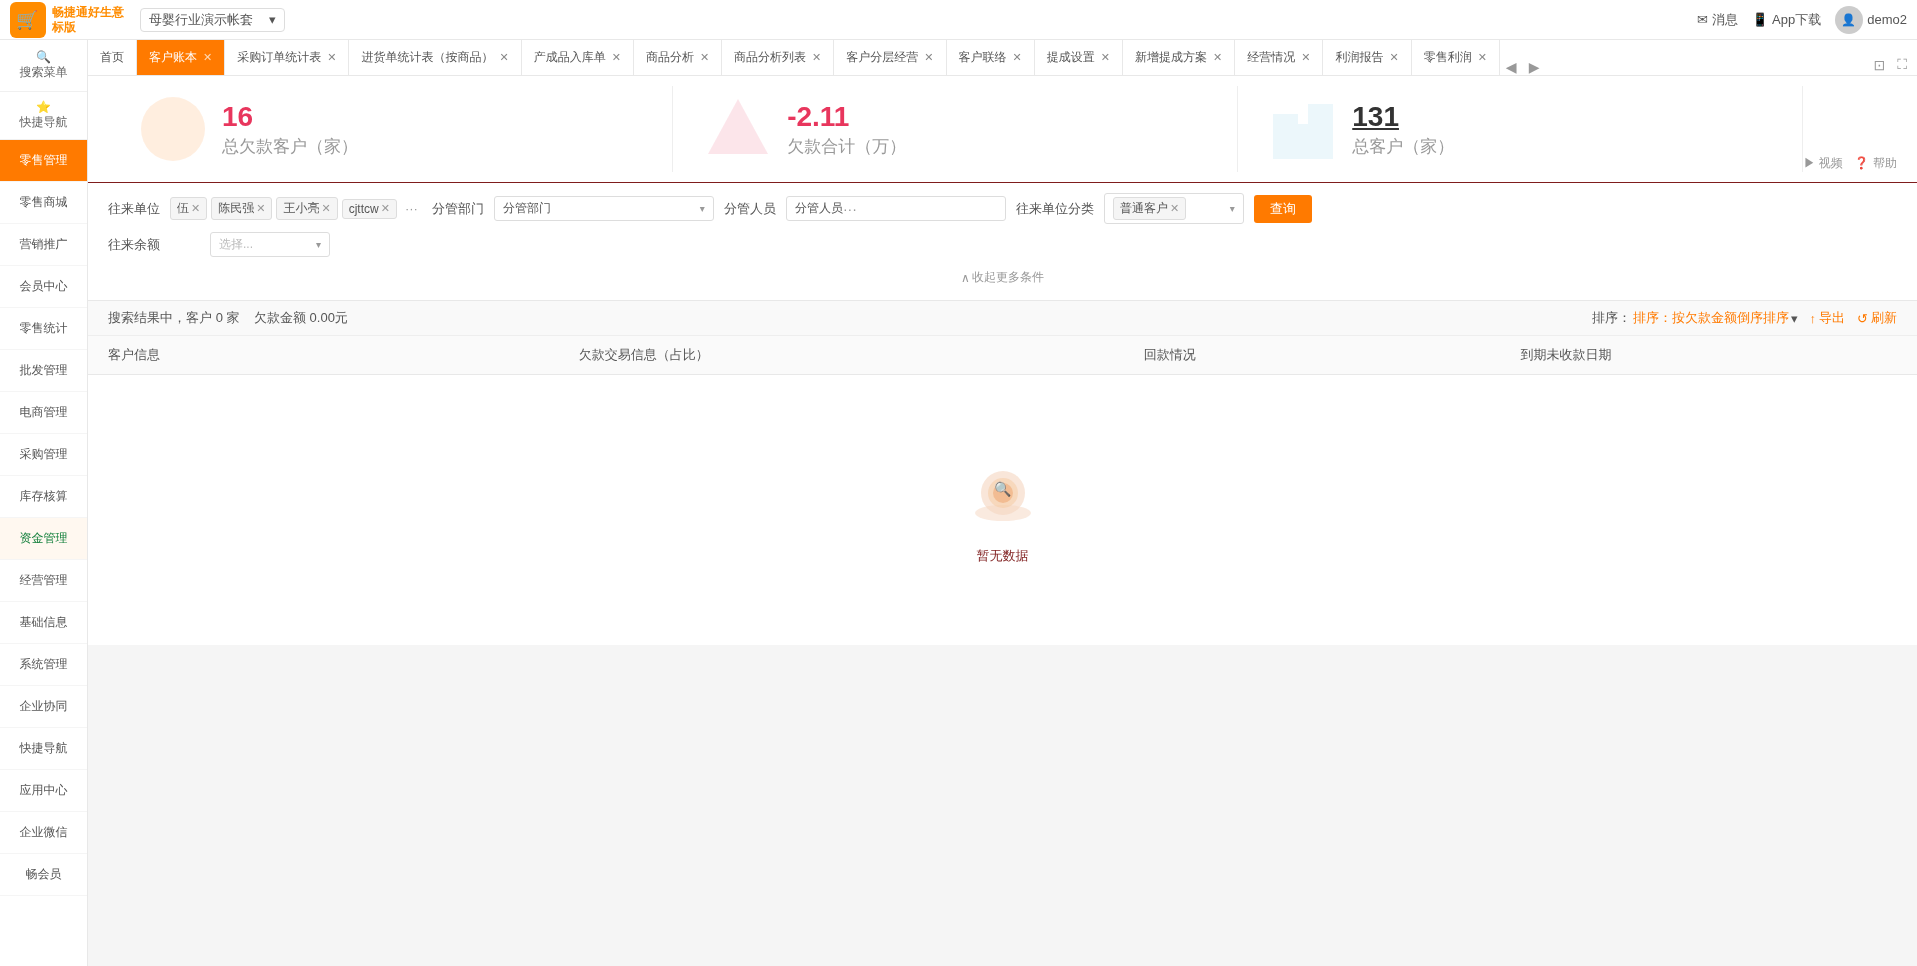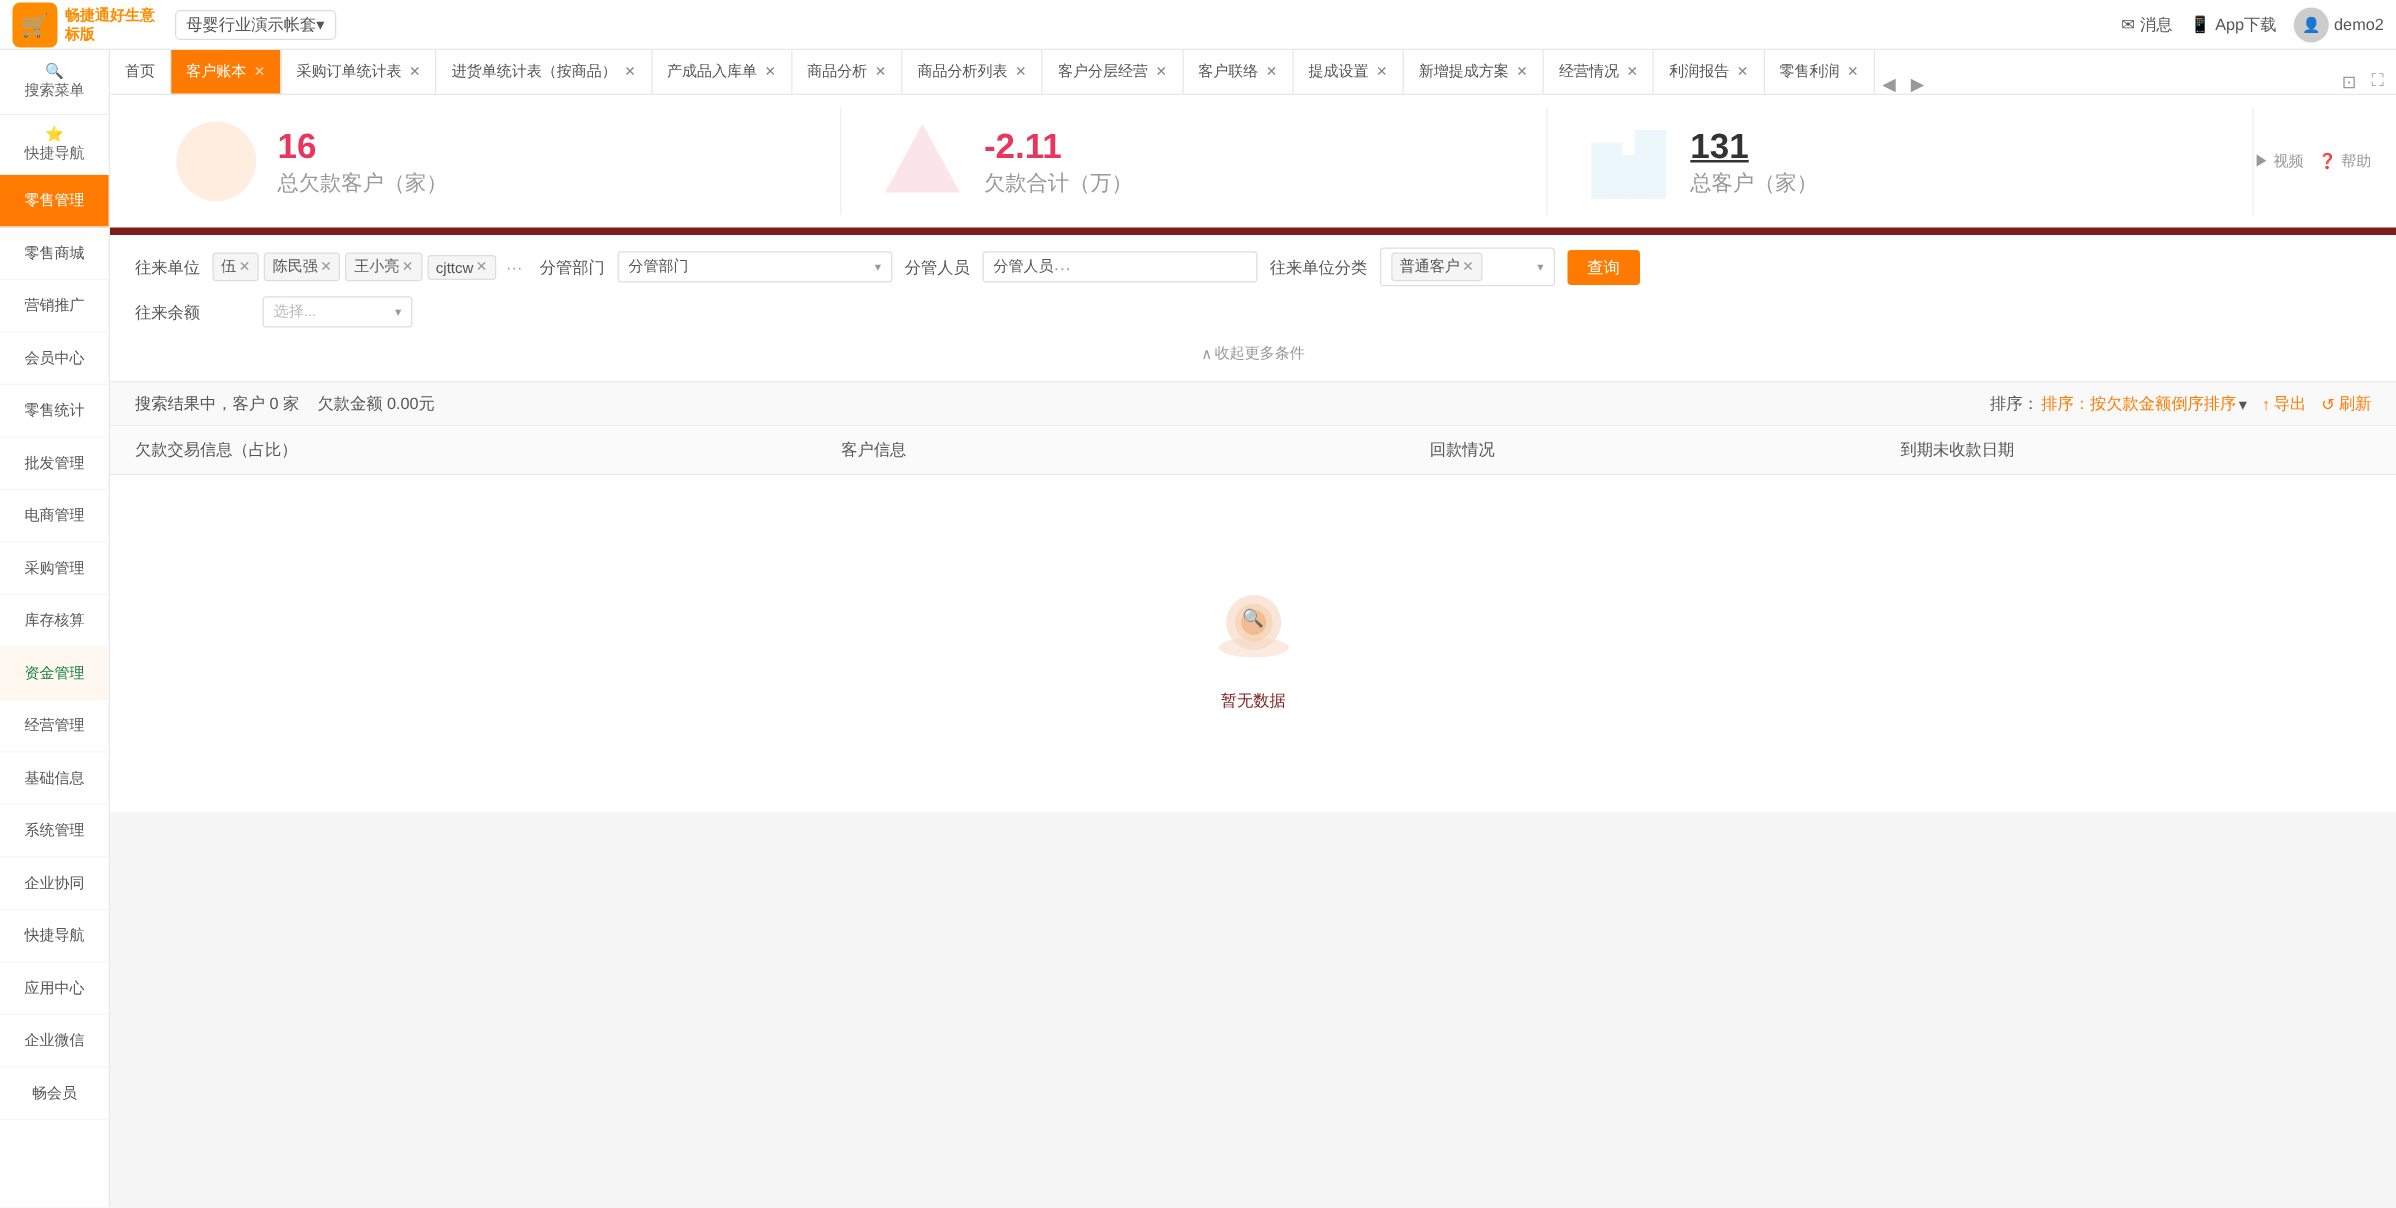--- a/index.html
+++ b/index.html
@@ -7,21 +7,21 @@
 
     
     .top-bar {
       display: flex; align-items: center; background: #fff; height: 40px;
       border-bottom: 1px solid #e8e8e8; padding: 0 10px; gap: 10px;
     }
     .logo-area { display: flex; align-items: center; gap: 6px; min-width: 120px; }
     .logo-icon { width: 36px; height: 36px; background: #ff8c00; border-radius: 6px;
       display: flex; align-items: center; justify-content: center; color: #fff; font-size: 18px; }
     .logo-text { font-size: 12px; color: #ff8c00; font-weight: bold; line-height: 1.2; }
-    .store-selector { display: flex; align-items: center; gap: 0; color: #555; font-size: 13px;
+    .store-selector { display: flex; align-items: center; gap: 16px; color: #555; font-size: 13px;
       padding: 2px 8px; border: 1px solid #ddd; border-radius: 4px; cursor: pointer; }
     .top-right { margin-left: auto; display: flex; align-items: center; gap: 14px; }
     .top-btn { display: flex; align-items: center; gap: 4px; color: #555; font-size: 13px; cursor: pointer; }
     .avatar { width: 28px; height: 28px; border-radius: 50%; background: #ccc; overflow: hidden;
       display: flex; align-items: center; justify-content: center; color: #fff; font-size: 12px; }
 
     
     .main-layout { display: flex; height: calc(100vh - 40px); }
 
     
@@ -39,21 +39,21 @@
     .tab.active { background: #ff7a00; color: #fff; }
     .tab .close-btn { font-size: 11px; opacity: 0.7; margin-left: 2px; }
     .tab-arrow { padding: 0 6px; cursor: pointer; color: #999; font-size: 14px; display: flex; align-items: center; }
     .tab-actions { margin-left: auto; display: flex; align-items: center; gap: 4px; padding-right: 6px; }
     .tab-action-btn { font-size: 14px; color: #999; cursor: pointer; padding: 2px 4px; }
 
     
     .page-content { flex: 1; overflow-y: auto; background: #f5f5f5; }
 
     
-    .stats-row { display: flex; background: #fff; border-bottom: 6px solid #7f1d1d; padding: 10px 20px; gap: 0; align-items: center; }
+    .stats-row { display: flex; background: #fff; border-bottom: 1px solid #7f1d1d; padding: 10px 20px; gap: 0; align-items: flex-end; }
     .stat-card { display: flex; align-items: center; gap: 14px; padding: 8px 30px; border-right: 1px solid #eee; flex: 1; }
     .stat-card:last-child { border-right: none; }
     .stat-info { }
     .stat-value { font-size: 28px; font-weight: bold; }
     .stat-value.red { color: #e8365d; }
     .stat-value.dark { color: #333; text-decoration: underline; }
     .stat-label { font-size: 17px; color: #999; margin-top: 2px; }
     .video-help { margin-left: auto; display: flex; gap: 12px; font-size: 12px; color: #999; align-items: center; }
     .video-help span { cursor: pointer; }
 
@@ -399,22 +399,22 @@
           </div>
           <div class="result-btn">
             <span>↺</span>
             <span>刷新</span>
           </div>
         </div>
       </div>
 
       <div class="table-wrap">
         <div class="table-header">
+          <div class="th th-customer">客户信息</div>
           <div class="th th-debt">欠款交易信息（占比）</div>
-          <div class="th th-customer">客户信息</div>
           <div class="th th-repay">回款情况</div>
           <div class="th th-date">到期未收款日期</div>
         </div>
 
         <div class="empty-state">
           <div class="empty-icon">
             <svg width="80" height="80" viewBox="0 0 80 80" xmlns="http://www.w3.org/2000/svg">
               <ellipse cx="40" cy="58" rx="28" ry="8" fill="#f5d5c0" opacity="0.5"></ellipse>
               <circle cx="40" cy="38" r="22" fill="#f5d5c0" opacity="0.6"></circle>
               <circle cx="40" cy="38" r="15" fill="#f5c9a0" opacity="0.5"></circle>

